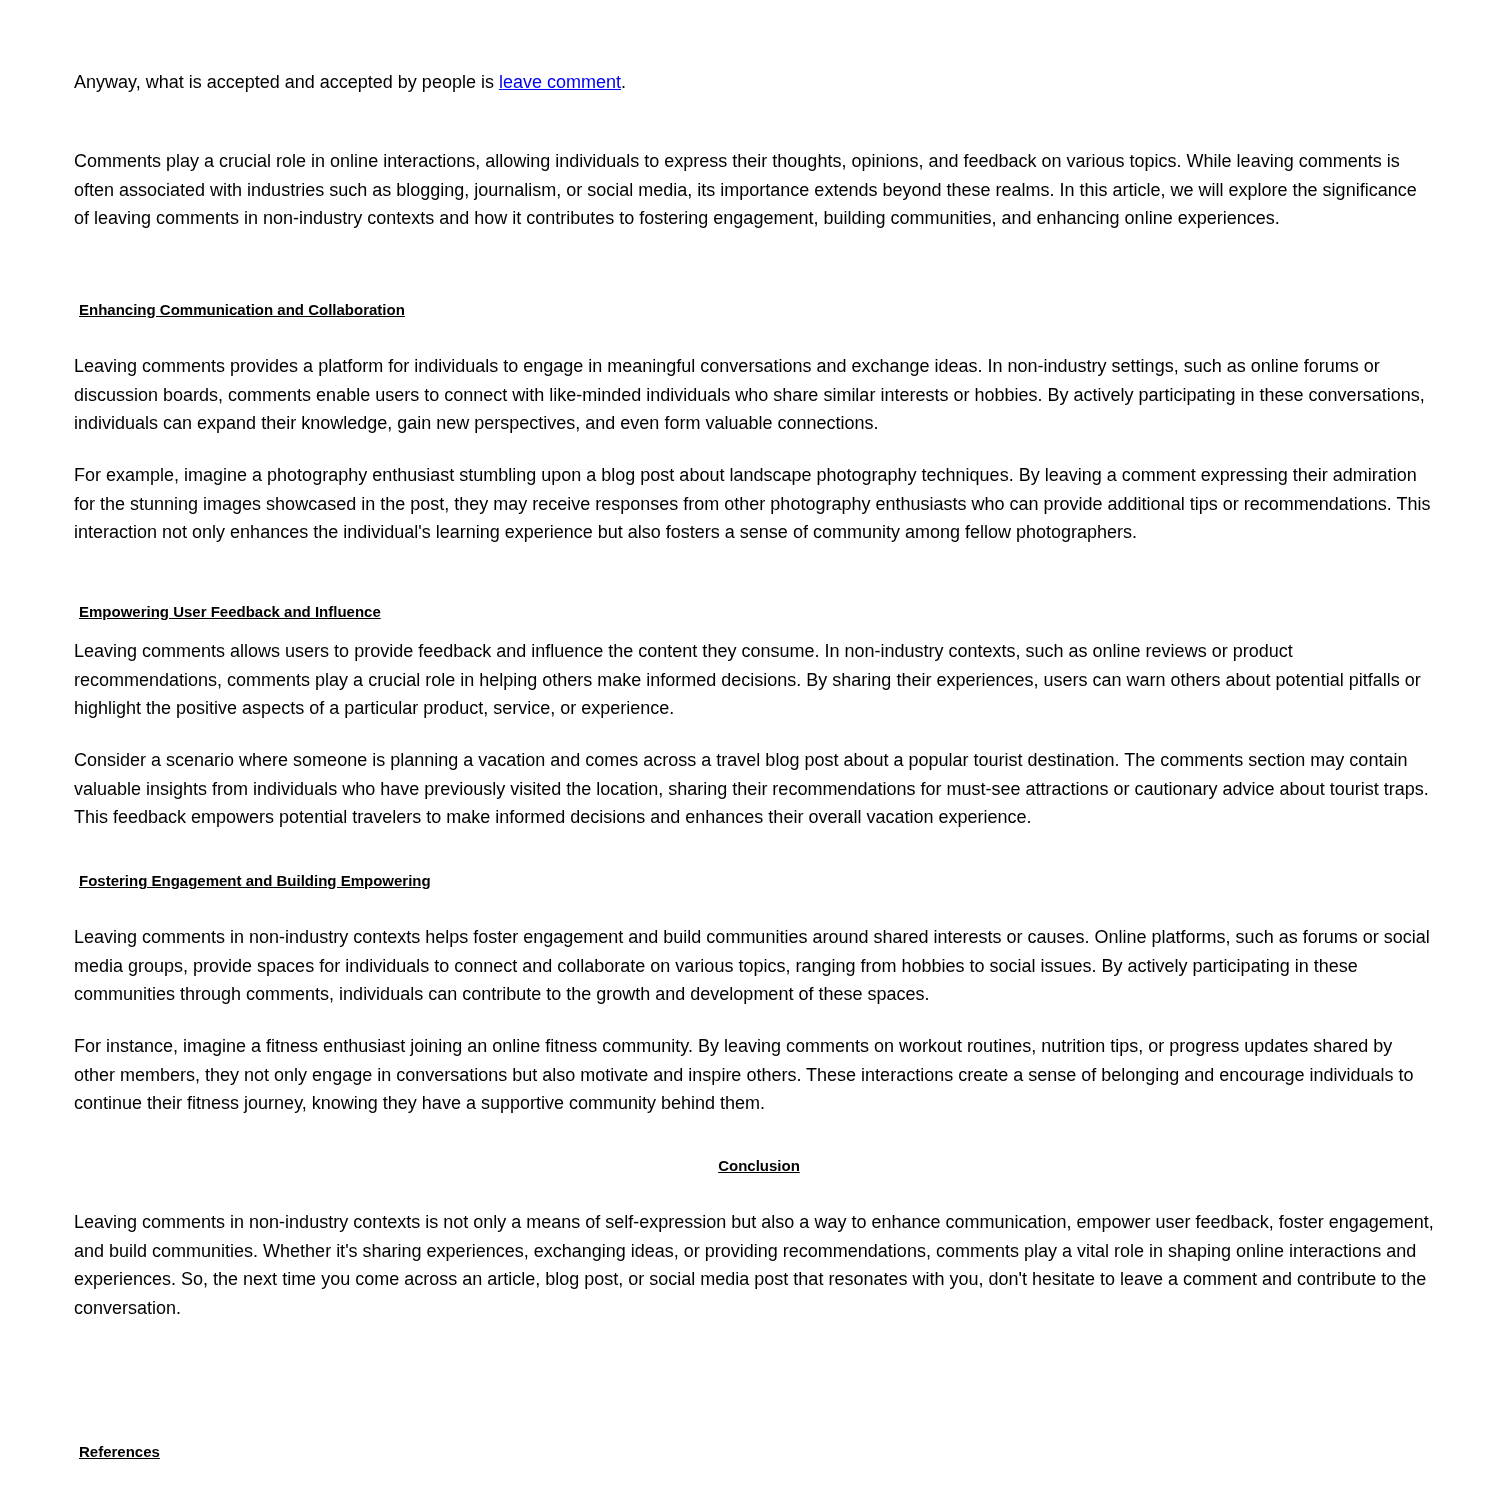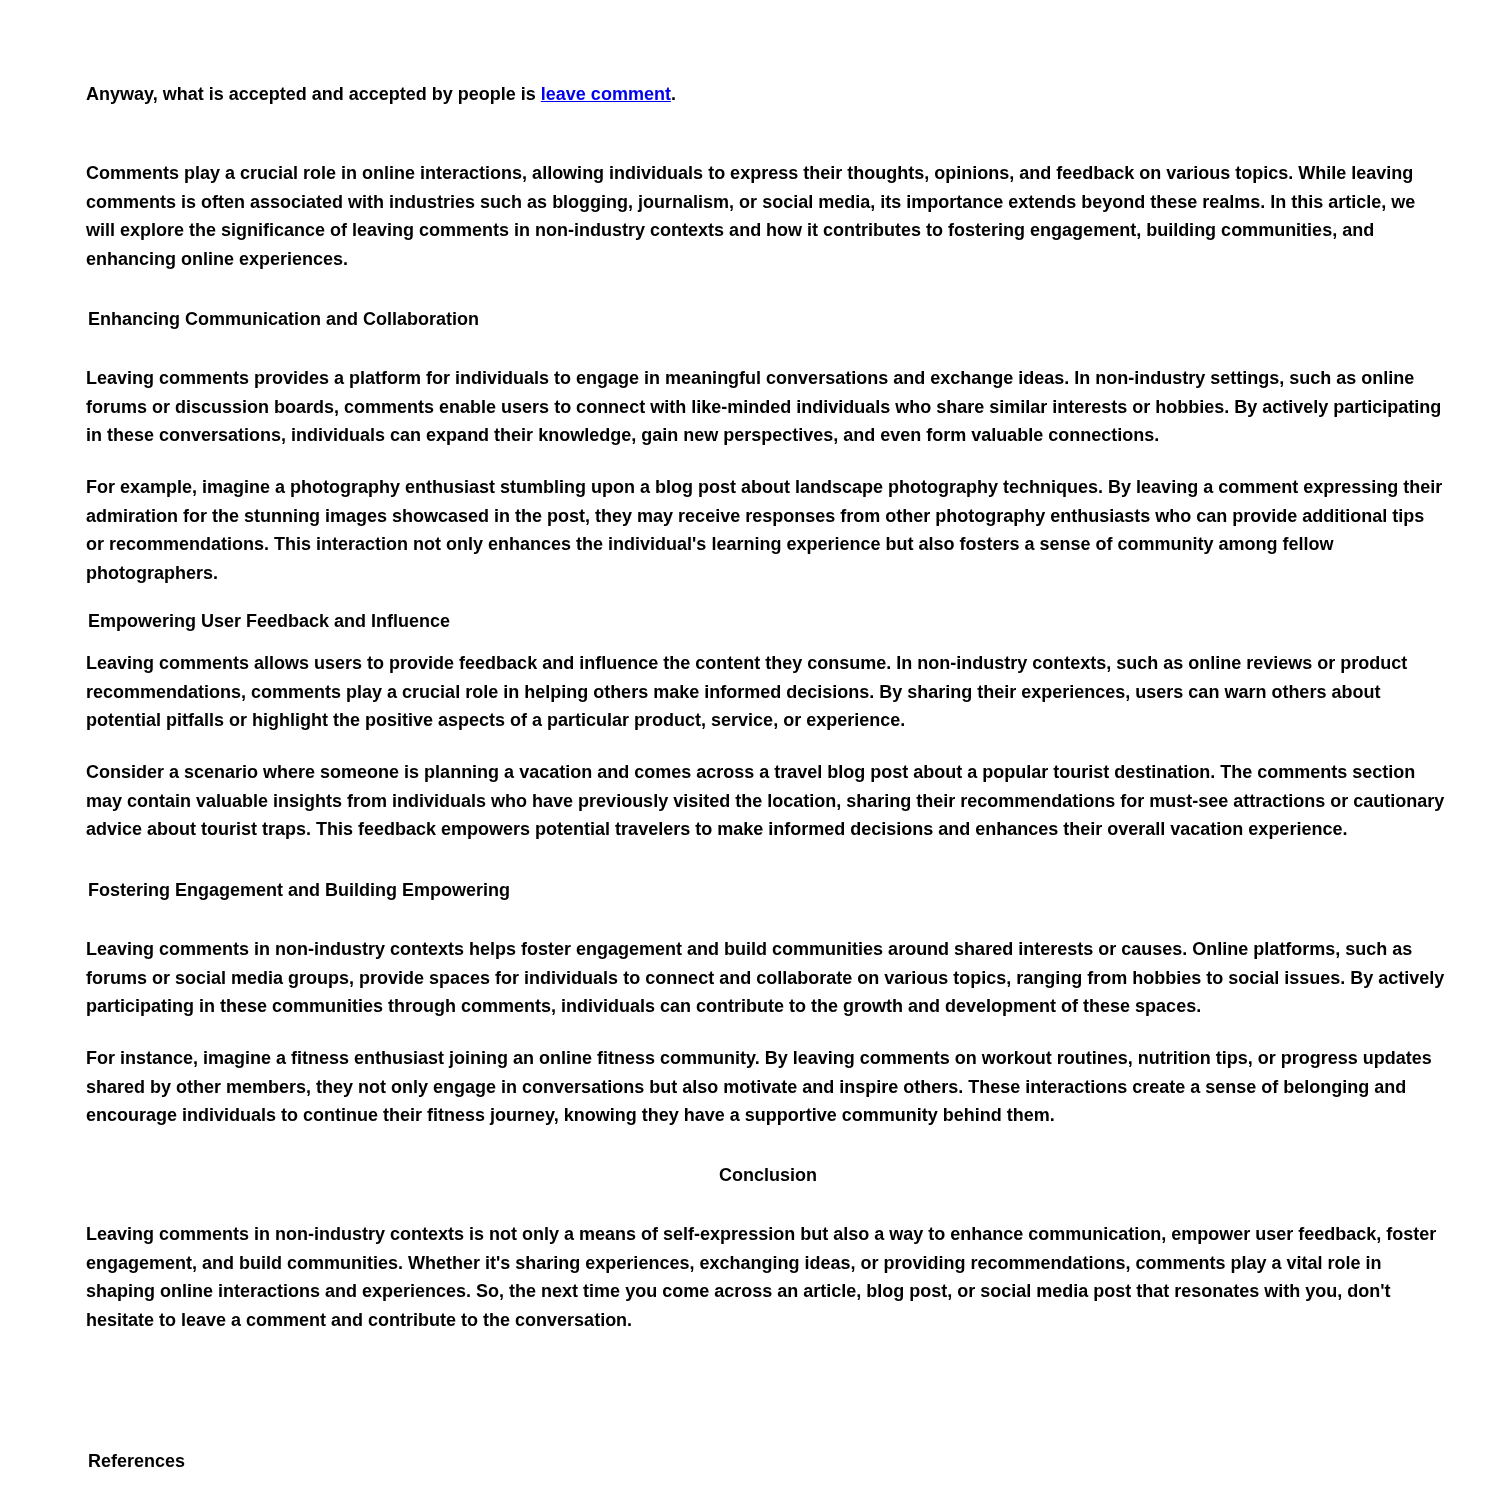--- a/index.html
+++ b/index.html
@@ -3,27 +3,27 @@
   <meta charset="utf-8">
   <style>
     html, body { margin: 0; padding: 0; background: #ffffff; }
     body {
       width: 1500px; height: 1500px; overflow: hidden;
       font-family: "Liberation Sans", sans-serif;
       color: #000;
     }
     .page { position: relative; padding: 0 74px; }
     p {
-      font-size: 18px; line-height: 28.5px; margin: 12px; font-weight: bold;
+      font-size: 18px; line-height: 28.5px; margin: 0;
     }
     .intro { position: absolute; top: 68px; left: 74px; }
     .intro a { color: #0000ee; text-decoration: underline; }
     .block { position: absolute; left: 74px; width: 1360px; }
     h2 {
-      font-size: 18px; font-weight: bold; margin: 14px; line-height: 30px;
+      font-size: 15px; font-weight: bold; margin: 5px; line-height: 30px; text-decoration: underline;
     }
   </style>
 </head>
 <body>
 
 <div class="page">
 
   <p class="intro"><span>Anyway, what is accepted and accepted by people is </span><a href="#">leave comment</a><span>.</span></p>
 
   <p class="block" style="top:147px;">Comments play a crucial role in online interactions, allowing individuals to express their thoughts, opinions, and feedback on various topics. While leaving comments is often associated with industries such as blogging, journalism, or social media, its importance extends beyond these realms. In this article, we will explore the significance of leaving comments in non-industry contexts and how it contributes to fostering engagement, building communities, and enhancing online experiences.</p>

